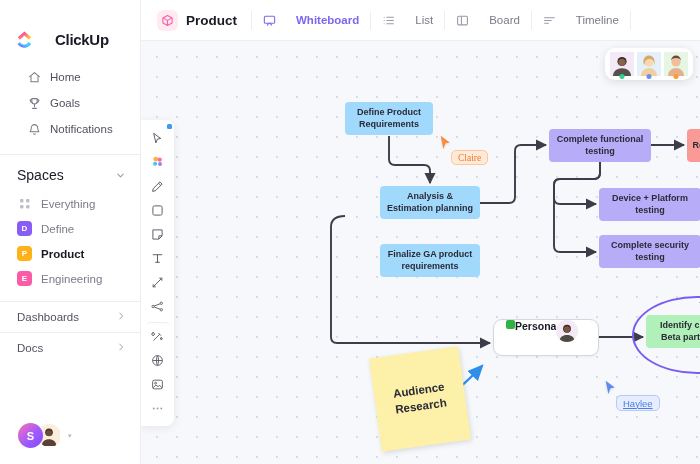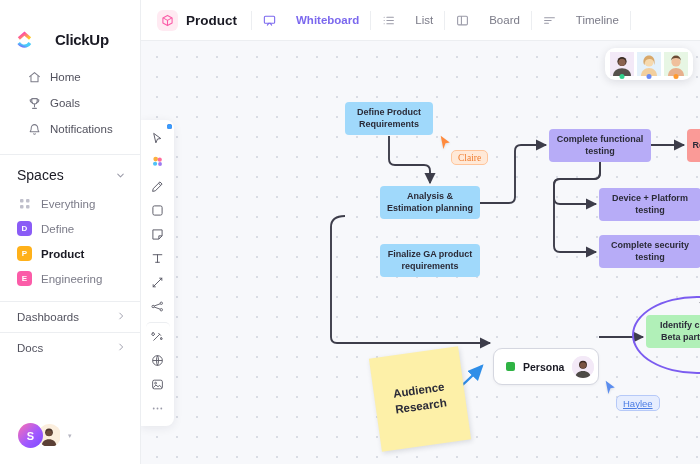--- a/index.html
+++ b/index.html
@@ -117,22 +117,22 @@
 
   
   .node {
     position:absolute; border-radius:4px;
     font-size:9px; font-weight:bold; color:#2b2b38;
     display:flex; align-items:center; justify-content:center;
     text-align:center; line-height:1.3; padding:4px 5px;
   }
   .persona {
     position:absolute; background:#fff; border:1.3px solid #d5d7e0;
-    border-radius:9px; display:flex; align-items:center; gap:8px;
-    padding:0 12px; box-shadow:0 1px 3px rgba(25,28,45,.05);margin-top:29px;
+    border-radius:9px; display:flex; align-items:flex-start; 
+    padding:0 12px; box-shadow:0 1px 3px rgba(25,28,45,.05);
   }
   .psq { width:9px; height:9px; border-radius:2px; background:#2fb344; flex:none; }
   .ptx { font-size:10.5px; font-weight:bold; color:#1a1a24; }
   .pav { width:22px; height:22px; border-radius:50%; overflow:hidden; background:#f3e9f7; flex:none; }
 
   .sticky {
     position:absolute; background:#fdf0a8;
     box-shadow:1px 2px 5px rgba(25,28,45,.13);
     transform:rotate(-8deg);
     display:flex; align-items:center; justify-content:center;

